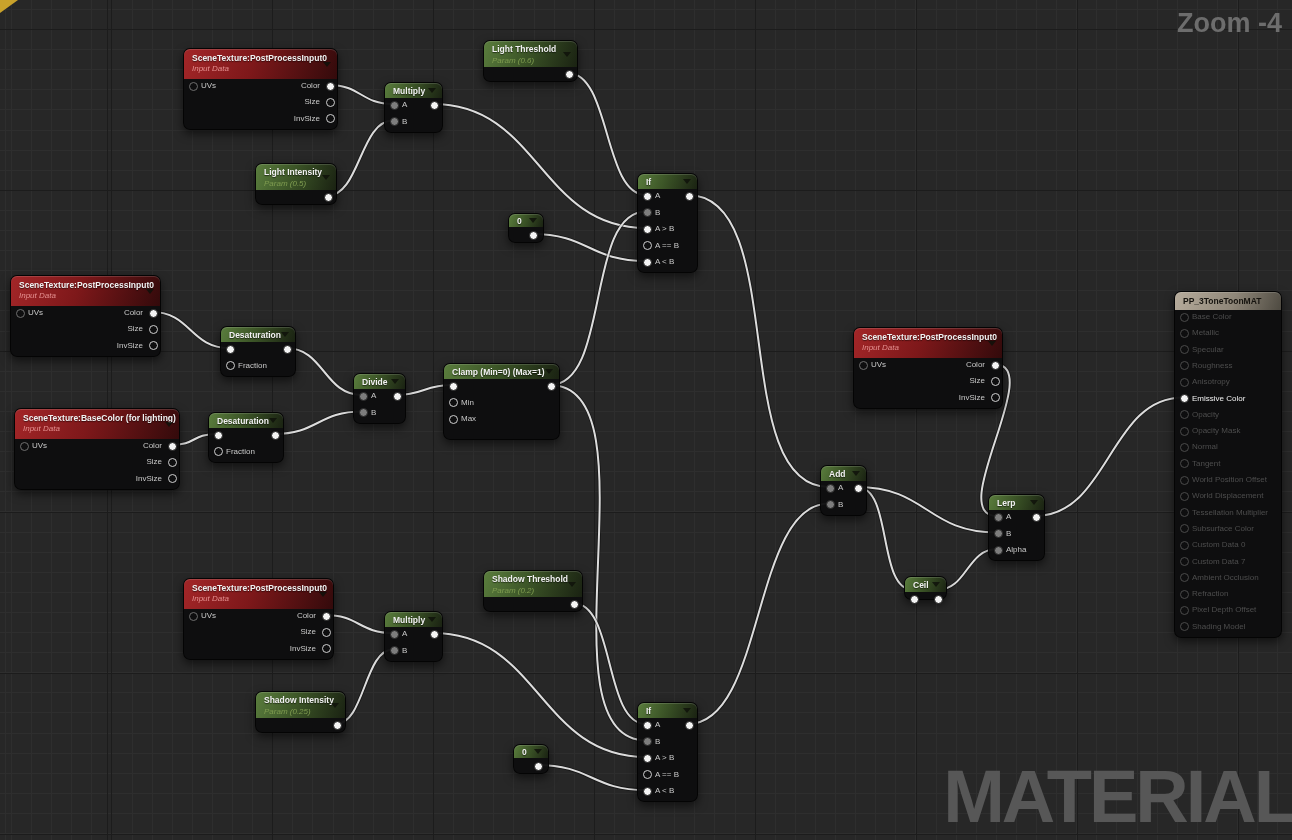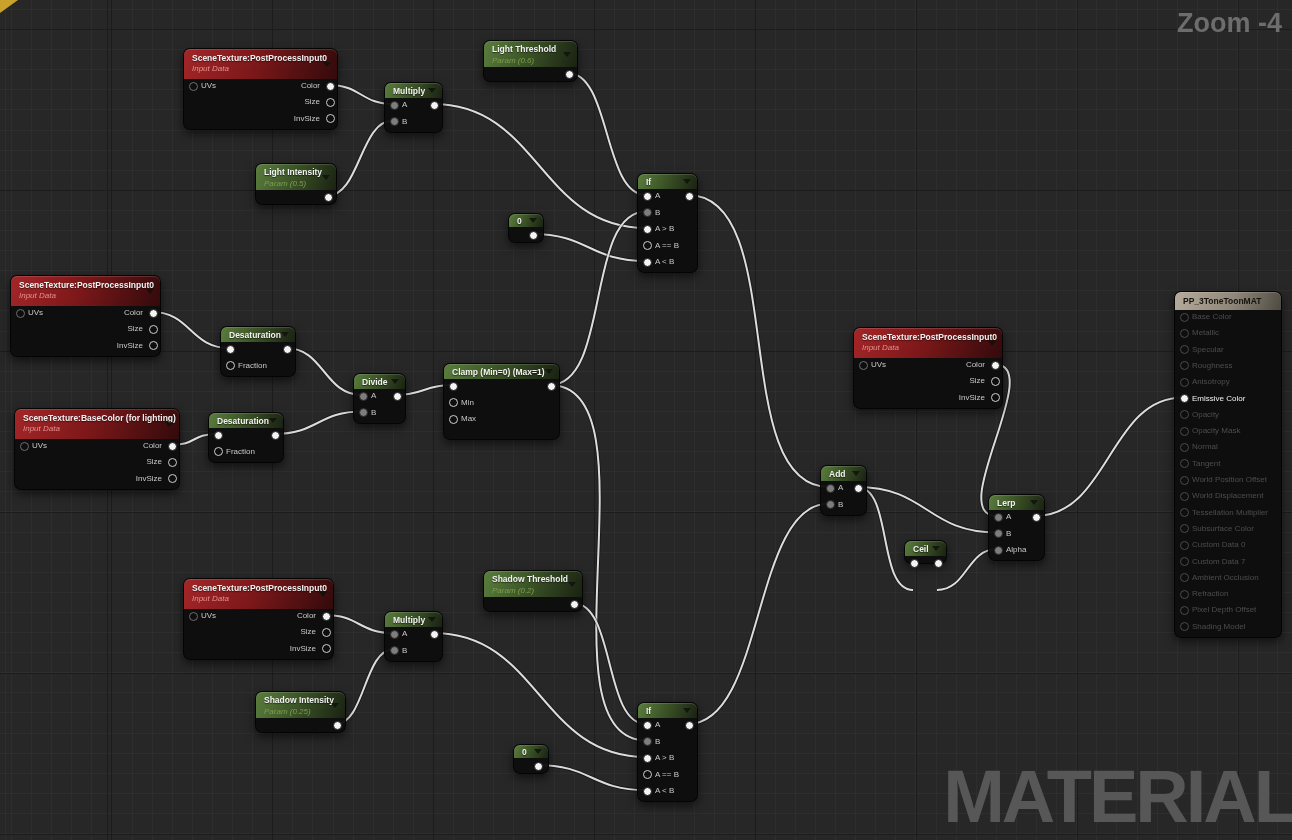--- a/index.html
+++ b/index.html
@@ -273,21 +273,21 @@
           <div class="arr" style="top: 5px;"></div>
         </div>
         <div class="pin p-dot" style="left: 4.5px; top: 17.5px;"></div>
         <div class="lbl" style="left: 17px; top: 17px;">A</div>
         <div class="pin p-dot" style="left: 4.5px; top: 34px;"></div>
         <div class="lbl" style="left: 17px; top: 33.5px;">B</div>
         <div class="pin p-dot" style="left: 4.5px; top: 50.5px;"></div>
         <div class="lbl" style="left: 17px; top: 50px;">Alpha</div>
         <div class="pin p-solid" style="left: 42.5px; top: 17.5px;"></div>
       </div>
-      <div class="node" style="left: 904px; top: 540px; width: 43px; height: 24px;">
+      <div class="node" style="left: 904px; top: 576px; width: 43px; height: 24px;">
         <div class="hdr hdr-green" style="height: 15px;">
           <div class="t" style="top: 2.5px;">Ceil</div>
           <div class="arr" style="top: 5px;"></div>
         </div>
         <div class="pin p-solid" style="left: 4.5px; top: 17.5px;"></div>
         <div class="pin p-solid" style="left: 28.5px; top: 17.5px;"></div>
       </div>
       <div class="node" style="left: 1174px; top: 291px; width: 108px; height: 346.7px;">
         <div class="hdr hdr-tan" style="height: 18px;">
           <div class="t t-dark" style="top: 4px;">PP_3ToneToonMAT</div>

